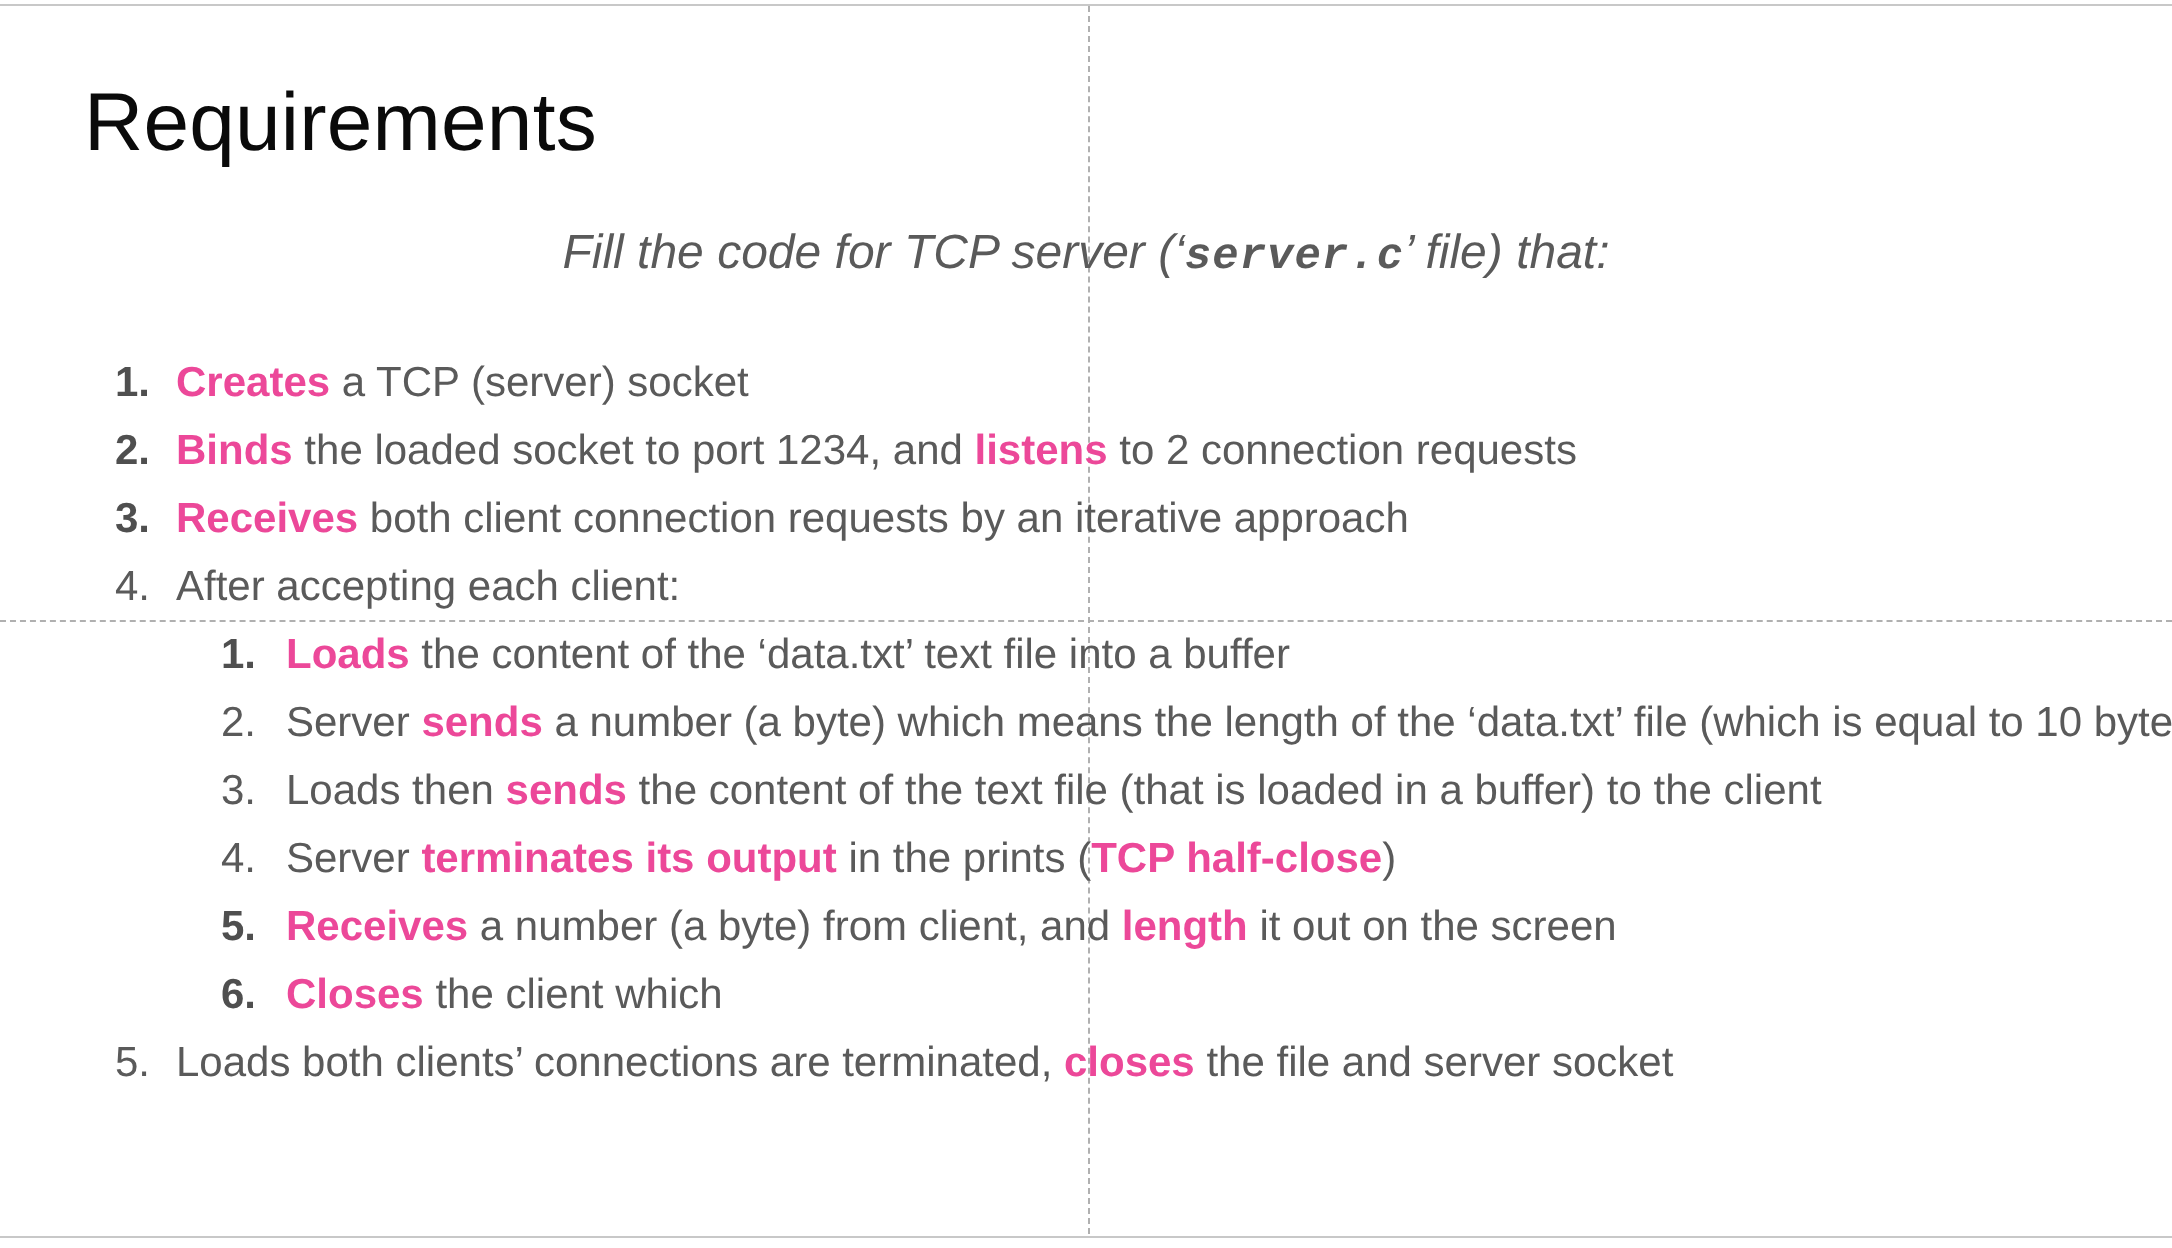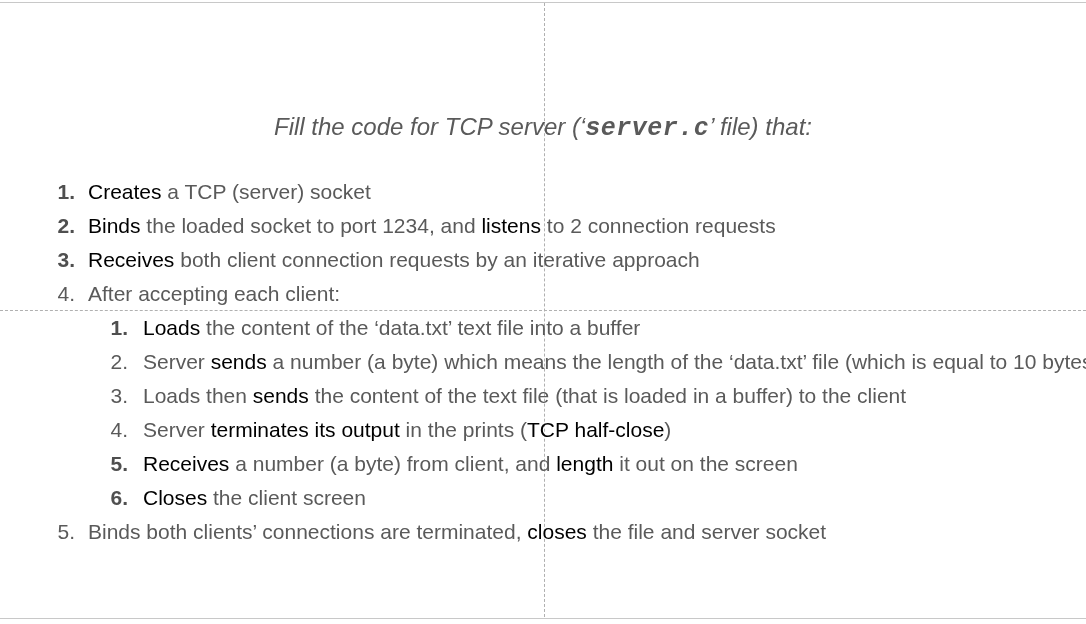--- a/index.html
+++ b/index.html
@@ -69,21 +69,21 @@
     text-align: center;
     font-size: 24px;
     line-height: 33px;
     font-style: italic;
     color: #5a5a5a;
     white-space: nowrap;
   }
   .subtitle .code {
     font-family: "Liberation Mono", "DejaVu Sans Mono", monospace;
     font-weight: bold;
-    font-size: 25px;
+    font-size: 22px;
     letter-spacing: 0.5px;
   }
 
   
   .list {
     position: absolute;
     left: 0;
     top: 175px;
     width: 1086px;
     color: #5a5a5a;
@@ -113,33 +113,34 @@
   
   .level1 { margin-left: 47px; }
   .level1 > .li > .num { width: 28px; }
   .level1 > .li > .body { margin-left: 41px; }
 
   
   .level2 { margin-left: 53px; }
   .level2 > .li > .num { width: 28px; }
   .level2 > .li > .body { margin-left: 43px; }
 
-  b, .b { font-weight: normal; color: #000000; }
+  b, .b { font-weight: bold; color: #ec4899; }
   .num.b { font-weight: bold; color: #4f4f4f; }
 </style>
 </head>
 <body>
 
 <div class="slide">
 
   <div class="rule-top"></div>
   <div class="rule-bottom"></div>
   <div class="guide-v"></div>
   <div class="guide-h"></div>
 
+  <div class="title">Requirements</div>
 
   <div class="subtitle">
     <span>Fill the code for TCP server (‘</span><span class="code">server.c</span><span>’ file) that:</span>
   </div>
 
   <div class="list level1" id="main-list">
       <div class="li">
         <span class="num b">1.</span>
         <span class="body"><span class="b">Creates</span><span> a TCP (server) socket</span></span>
       </div>
@@ -171,22 +172,22 @@
         <div class="li">
           <span class="num">4.</span>
           <span class="body"><span>Server </span><span class="b">terminates its output</span><span> in the prints (</span><span class="b">TCP half-close</span><span>)</span></span>
         </div>
         <div class="li">
           <span class="num b">5.</span>
           <span class="body"><span class="b">Receives</span><span> a number (a byte) from client, and </span><span class="b">length</span><span> it out on the screen</span></span>
         </div>
         <div class="li">
           <span class="num b">6.</span>
-          <span class="body"><span class="b">Closes</span><span> the client screen</span></span>
+          <span class="body"><span class="b">Closes</span><span> the client which</span></span>
         </div>
       </div>
       <div class="li">
         <span class="num">5.</span>
-        <span class="body"><span>Binds both clients’ connections are terminated, </span><span class="b">closes</span><span> the file and server socket</span></span>
+        <span class="body"><span>Loads both clients’ connections are terminated, </span><span class="b">closes</span><span> the file and server socket</span></span>
       </div>
     </div>
 
 </div>
 
 </body></html>

